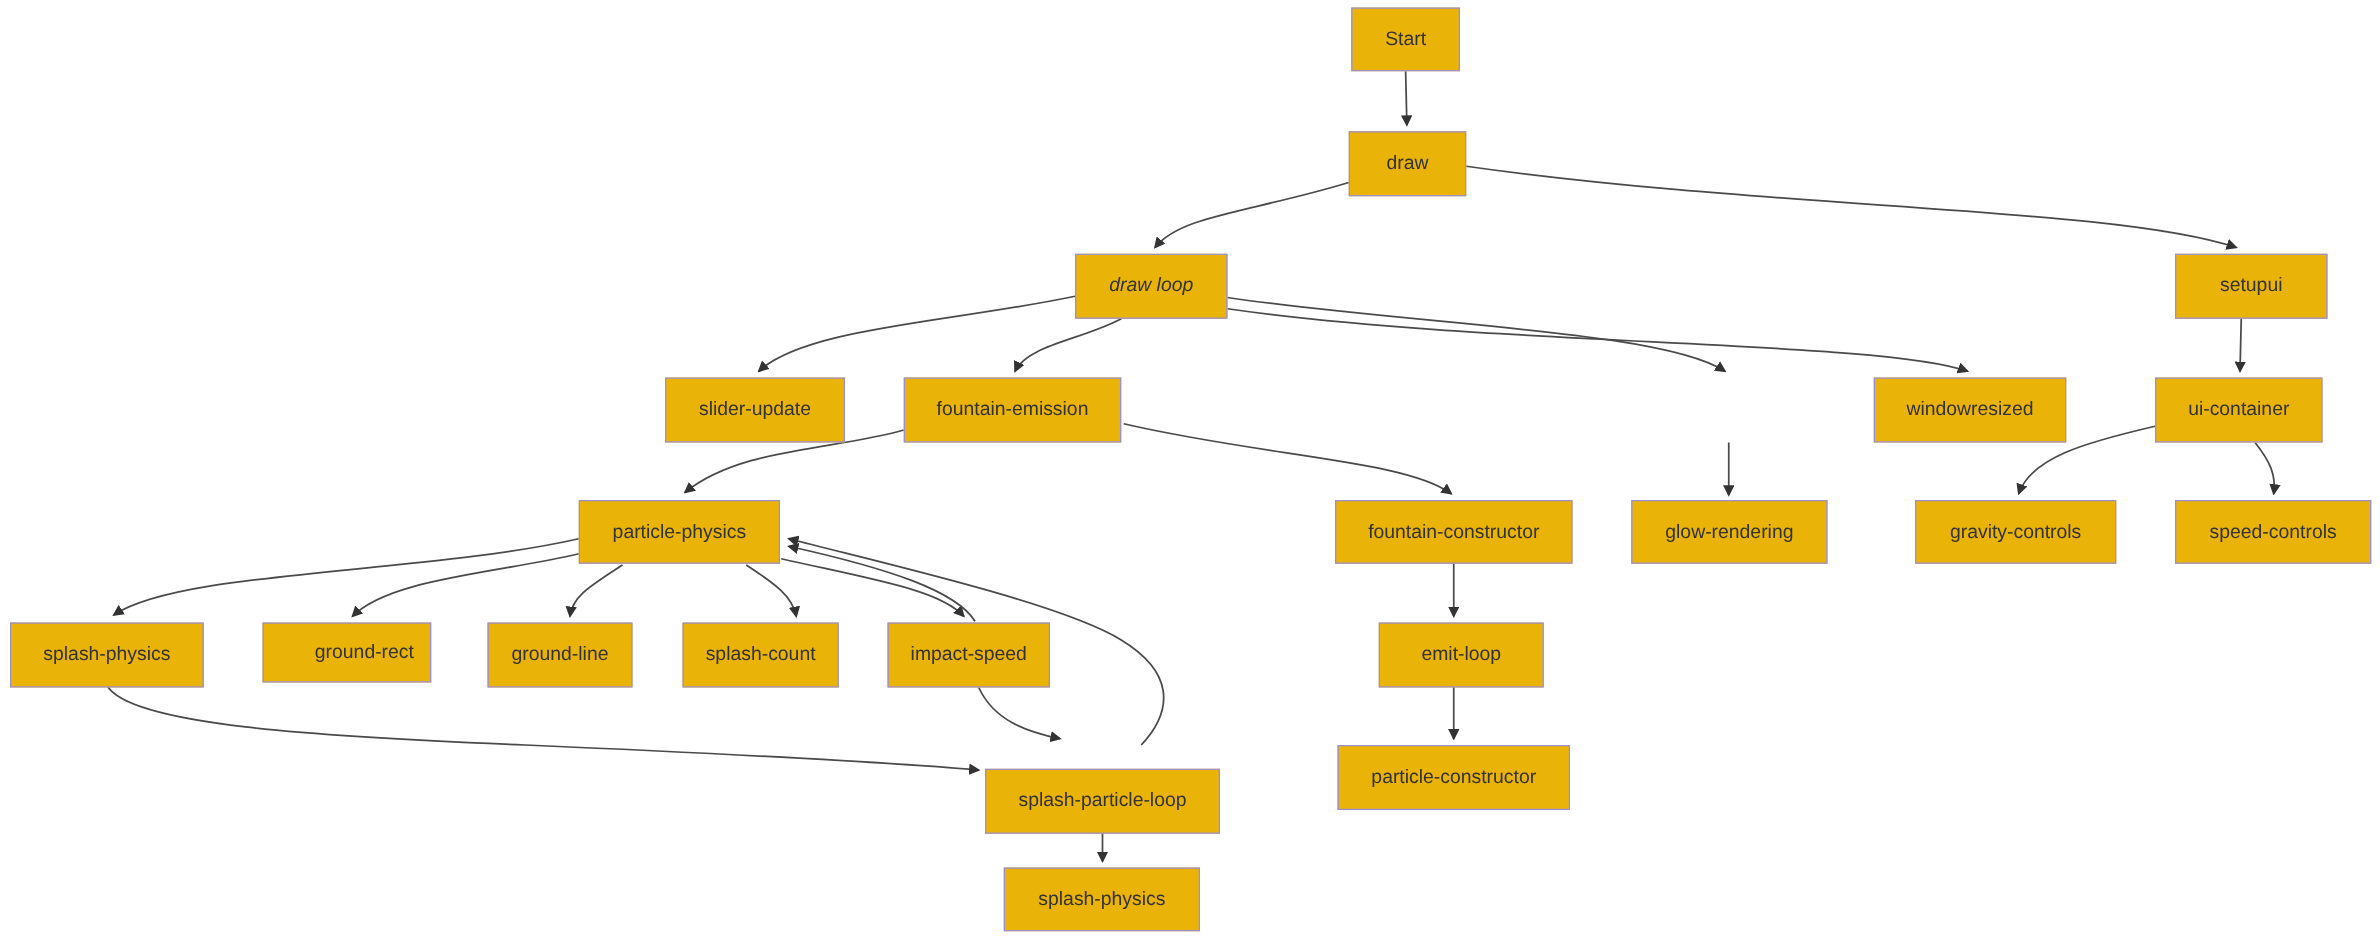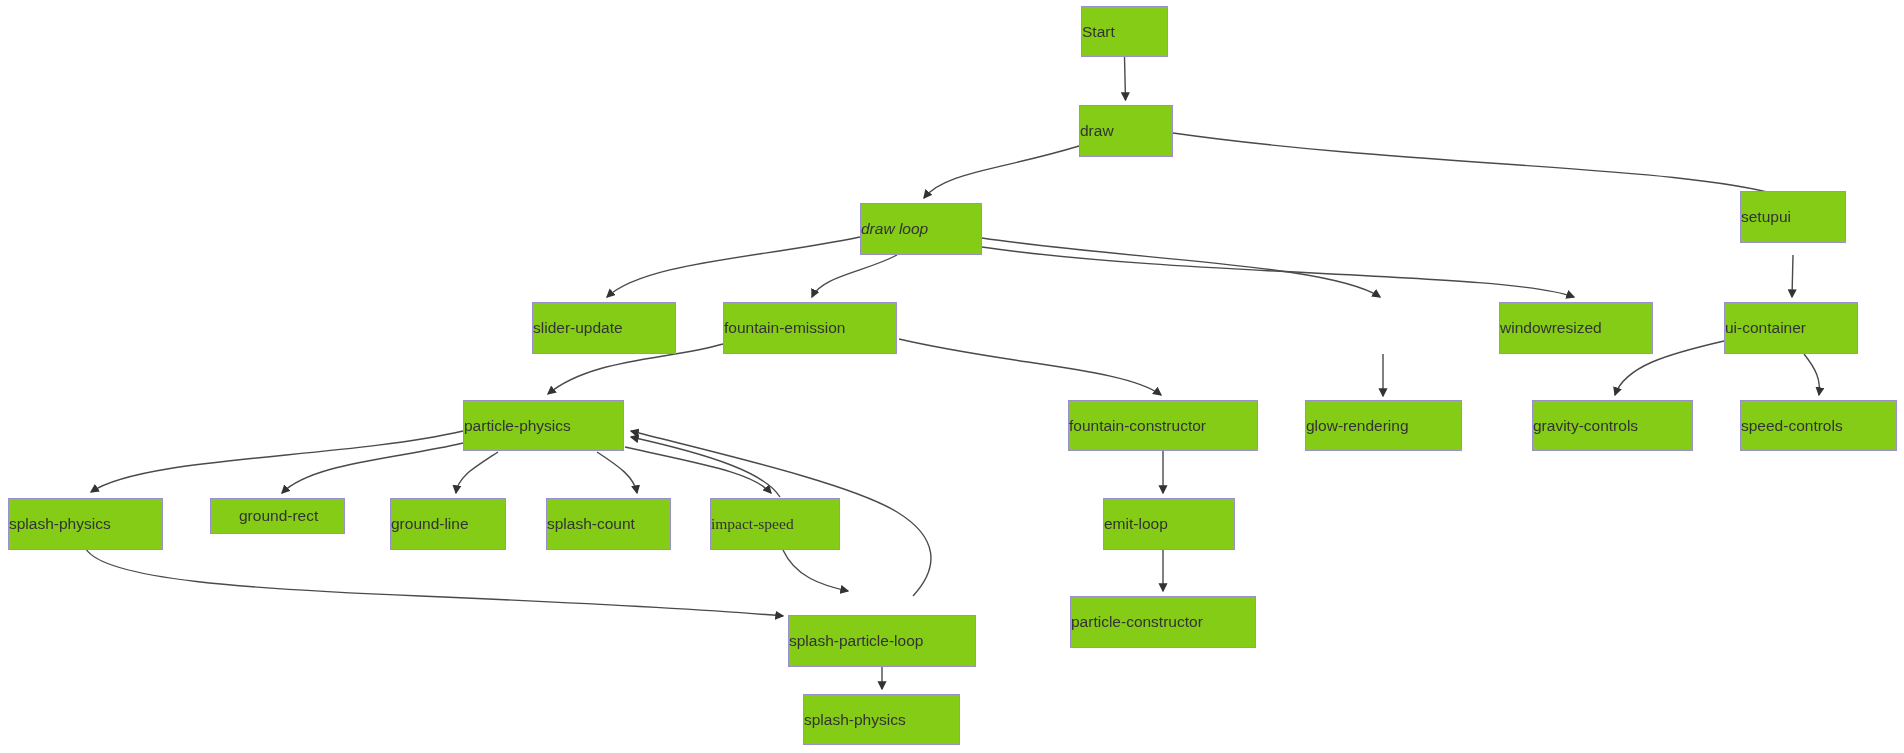--- a/index.html
+++ b/index.html
@@ -24,25 +24,25 @@
     height: 753px;
   }
   svg.edges path.edge {
     fill: none;
     stroke: #4a4a4a;
     stroke-width: 1.4;
   }
   .node {
     position: absolute;
     box-sizing: border-box;
-    background: #84cc16;
+    background: #eab308;
     border: 1px solid #9c8fd0;
     display: flex;
     align-items: center;
-    justify-content: flex-start;
+    justify-content: center;
     color: #333333;
     font-size: 15.5px;
     white-space: nowrap;
     text-align: center;
   }
 </style>
 </head>
 <body>
 
 <div class="canvas">
@@ -82,21 +82,21 @@
 
   <div class="node" style="left:1081px; top:6px;   width:87px;  height:51px;">
       <span>Start</span>
     </div>
   <div class="node" style="left:1079px; top:105px; width:94px;  height:52px;">
       <span>draw</span>
     </div>
   <div class="node" style="left:860px;  top:203px; width:122px; height:52px;font-style:italic;">
       <span>draw loop</span>
     </div>
-  <div class="node" style="left:1740px; top:191px; width:106px; height:52px;">
+  <div class="node" style="left:1740px; top:203px; width:122px; height:52px;">
       <span>setupui</span>
     </div>
   <div class="node" style="left:532px;  top:302px; width:144px; height:52px;">
       <span>slider-update</span>
     </div>
   <div class="node" style="left:723px;  top:302px; width:174px; height:52px;">
       <span>fountain-emission</span>
     </div>
   <div class="node" style="left:1499px; top:302px; width:154px; height:52px;">
       <span>windowresized</span>
@@ -115,30 +115,30 @@
     </div>
   <div class="node" style="left:1532px; top:400px; width:161px; height:51px;">
       <span>gravity-controls</span>
     </div>
   <div class="node" style="left:1740px; top:400px; width:157px; height:51px;">
       <span>speed-controls</span>
     </div>
   <div class="node" style="left:8px;    top:498px; width:155px; height:52px;">
       <span>splash-physics</span>
     </div>
-  <div class="node" style="left:210px;  top:498px; width:135px; height:36px;padding-left:28px;">
+  <div class="node" style="left:210px;  top:498px; width:135px; height:48px;padding-left:28px;">
       <span>ground-rect</span>
     </div>
   <div class="node" style="left:390px;  top:498px; width:116px; height:52px;">
       <span>ground-line</span>
     </div>
   <div class="node" style="left:546px;  top:498px; width:125px; height:52px;">
       <span>splash-count</span>
     </div>
-  <div class="node" style="left:710px;  top:498px; width:130px; height:52px;font-family:Liberation Serif, serif;">
+  <div class="node" style="left:710px;  top:498px; width:130px; height:52px;">
       <span>impact-speed</span>
     </div>
   <div class="node" style="left:1103px; top:498px; width:132px; height:52px;">
       <span>emit-loop</span>
     </div>
   <div class="node" style="left:788px;  top:615px; width:188px; height:52px;">
       <span>splash-particle-loop</span>
     </div>
   <div class="node" style="left:1070px; top:596px; width:186px; height:52px;">
       <span>particle-constructor</span>

